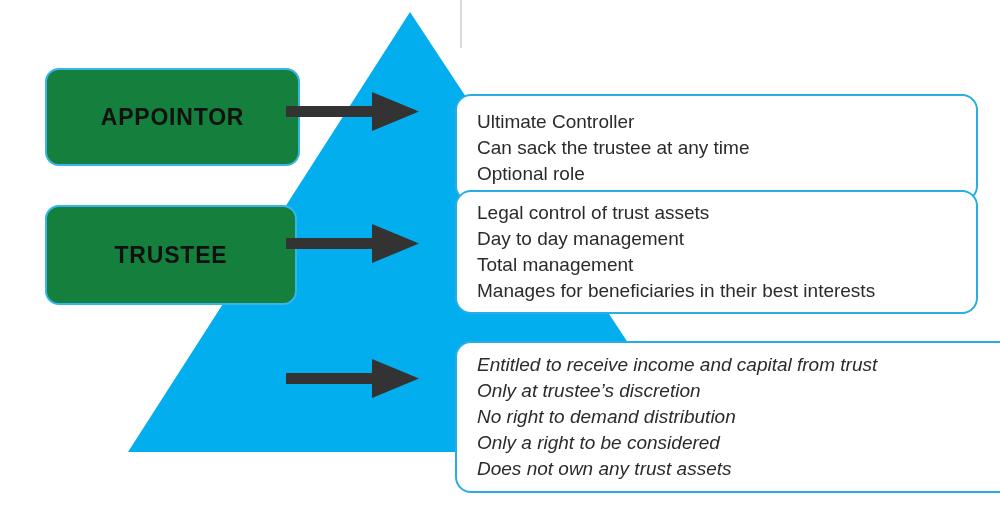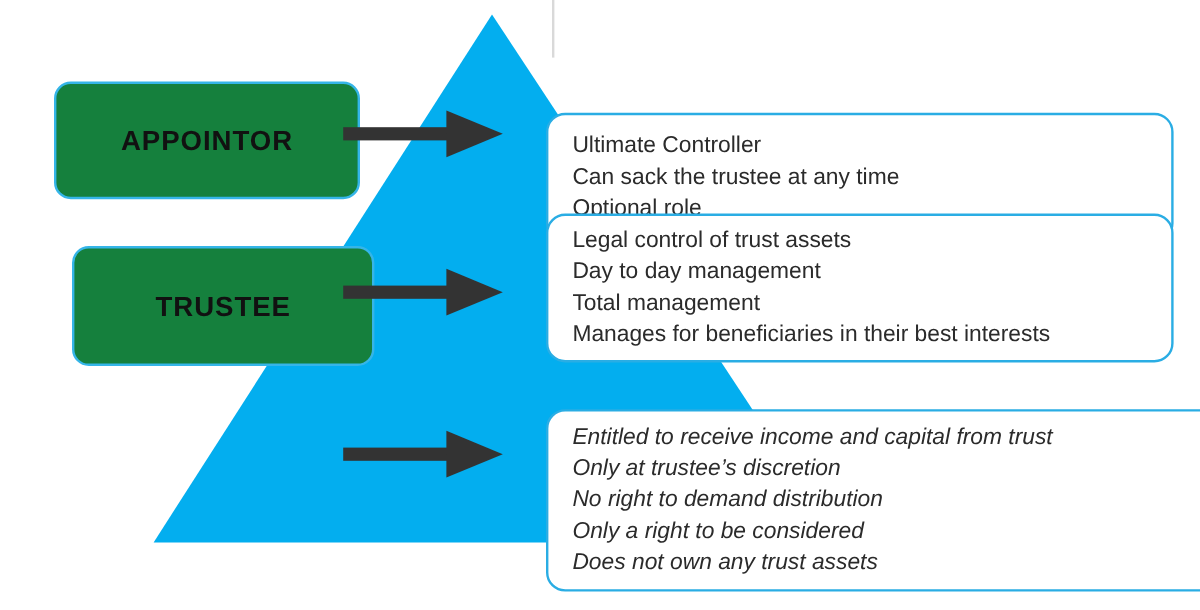--- a/index.html
+++ b/index.html
@@ -41,21 +41,21 @@
   }
   .role-label {
     font-family: "Liberation Sans", sans-serif;
     font-weight: bold;
     font-size: 23px;
     letter-spacing: 0.8px;
     color: #111111;
     white-space: nowrap;
   }
   #role-appointor   { left: 45px;  top: 68px;  width: 255px; height: 98px; }
-  #role-trustee     { left: 45px;  top: 205px; width: 252px; height: 100px; margin-left: 15px; }
+  #role-trustee     { left: 45px;  top: 205px; width: 252px; height: 100px; }
   #role-beneficiaries { left: 52px; top: 342px; width: 254px; height: 84px; }
 
   
   .detail-box {
     position: absolute;
     z-index: 4;
     background: #ffffff;
     border: 2px solid #2aade4;
     border-radius: 16px;
     box-sizing: border-box;
@@ -65,21 +65,21 @@
     justify-content: center;
   }
   .detail-line {
     font-family: "Liberation Sans", sans-serif;
     font-size: 19px;
     line-height: 26px;
     color: #2b2b2b;
     white-space: nowrap;
   }
   #detail-appointor     { left: 455px; top: 50px;  width: 523px; height: 108px; margin-top: 44px; }
-  #detail-trustee       { left: 455px; top: 178px; width: 523px; height: 124px; }
+  #detail-trustee       { left: 455px; top: 190px; width: 523px; height: 124px; }
   #detail-beneficiaries { left: 455px; top: 341px; width: 572px; height: 152px; font-style: italic; }
 
   
   #guide-line {
     position: absolute;
     z-index: 2;
     left: 460px;
     top: 0px;
     width: 2px;
     height: 48px;

